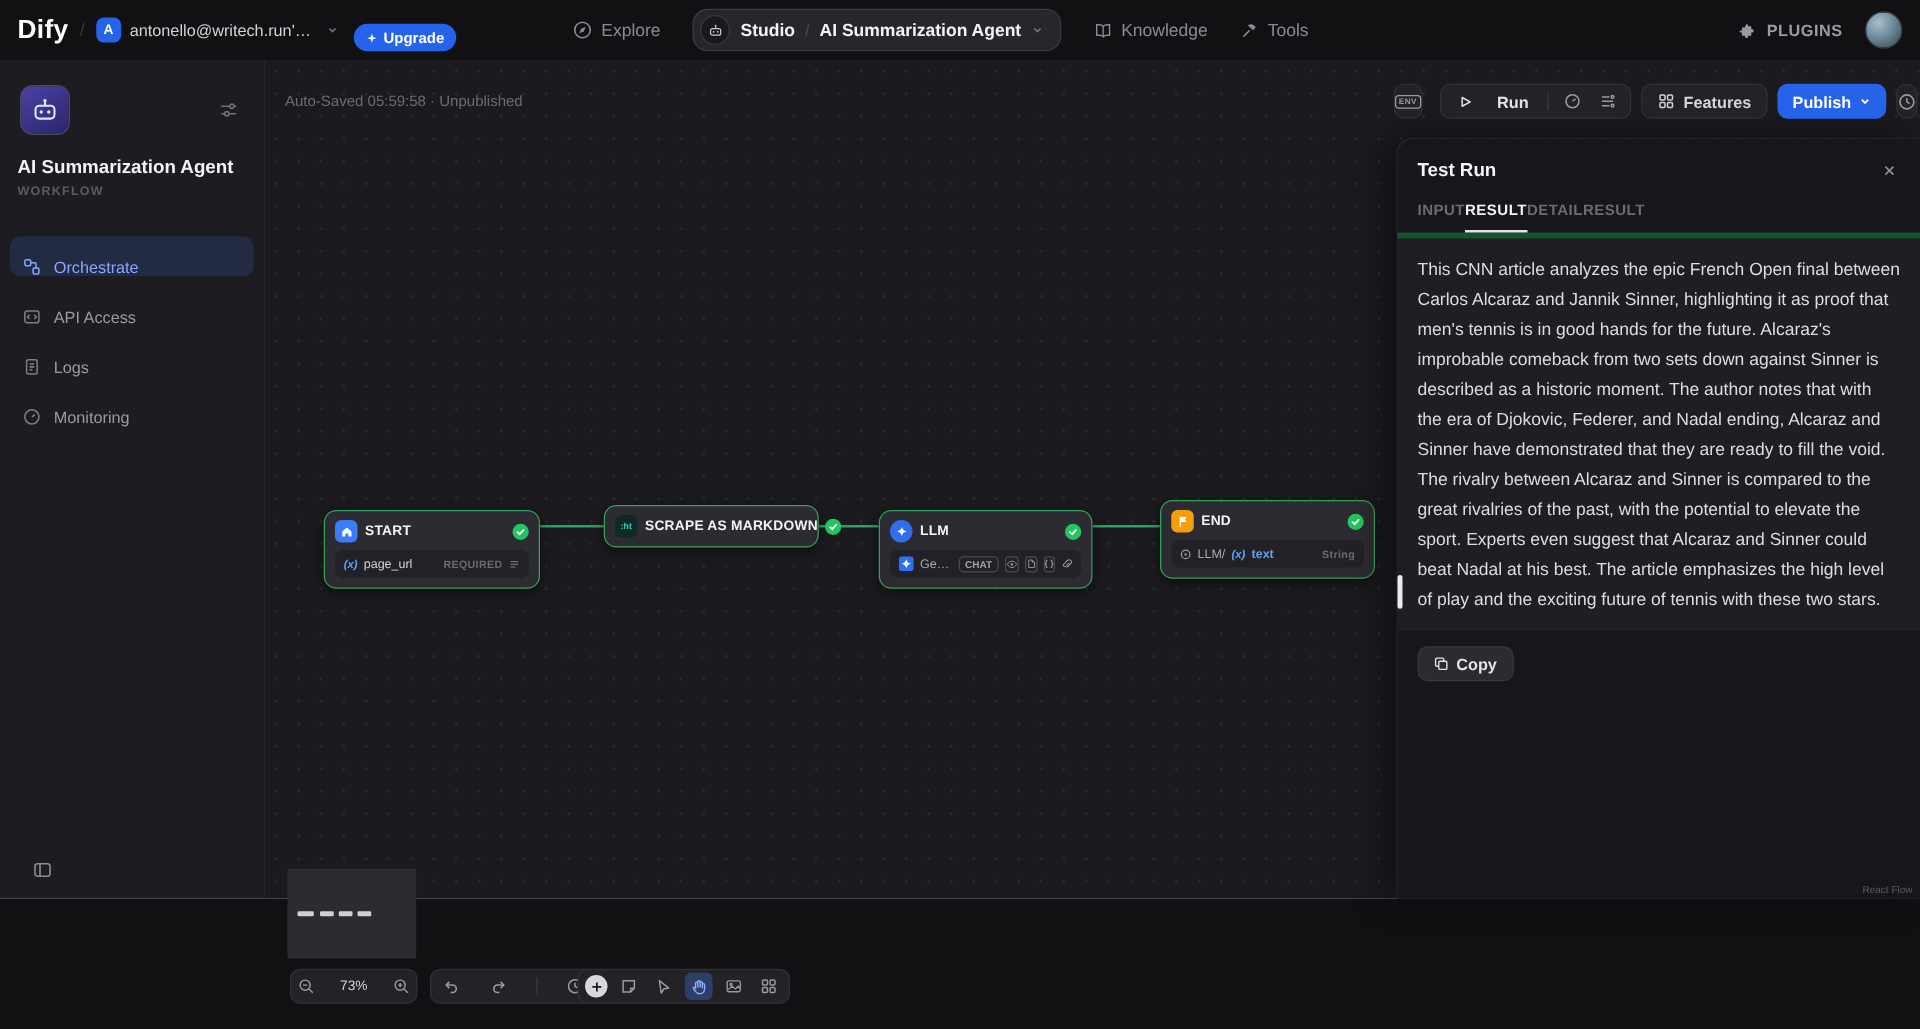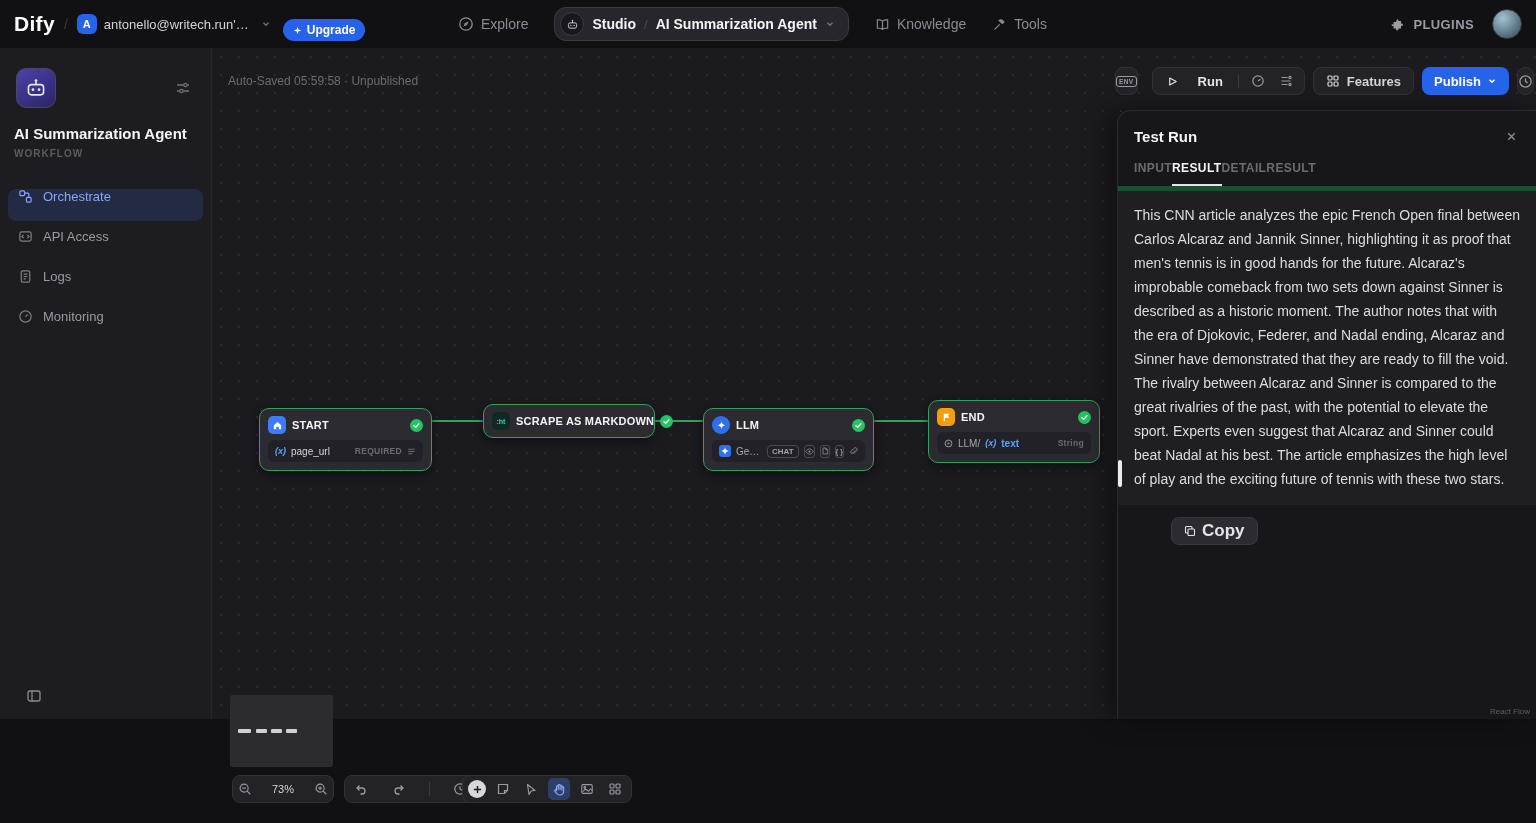--- a/index.html
+++ b/index.html
@@ -37,21 +37,21 @@
   
   .sidebar { position:absolute; top:48px; left:0; bottom:0; width:212px; background:#1c1c21;
              border-right:1px solid #26262b; z-index:40; padding:20px 8px 0; }
   .app-icon { position:absolute; left:16px; top:20px; width:40px; height:40px; border-radius:10px;
               background:linear-gradient(145deg,#4c42a8,#2a2468); border:1px solid #4a4a58;
               display:flex; align-items:center; justify-content:center; color:#dfe6ff; }
   .sidebar-config { position:absolute; right:20px; top:32px; color:#71717a; cursor:pointer; }
   .sb-title { margin:56px 6px 0; font-size:15px; font-weight:700; color:#f4f4f5; line-height:19px; }
   .sb-type { margin:5px 6px 0; font-size:10px; font-weight:700; letter-spacing:1px; color:#5b5b64; }
   .sb-menu { margin-top:30px; display:flex; flex-direction:column; gap:8px; }
-  .sb-item { height:32px; display:flex; align-items:flex-start; gap:10px; padding:0 10px; border-radius:8px;
+  .sb-item { height:32px; display:flex; align-items:flex-end; gap:10px; padding:0 10px; border-radius:8px;
              color:#9a9aa3; font-size:13px; font-weight:500; cursor:pointer; }
   .sb-item .sb-ic { color:#7d7d86; }
   .sb-item.active { background:#222b41; color:#86a6ff; }
   .sb-item.active .sb-ic { color:#86a6ff; }
   .collapse-btn { position:absolute; left:26px; bottom:15px; color:#8b8b93; cursor:pointer; }
 
   
   .canvas { position:absolute; top:48px; left:212px; right:0; bottom:0; background-color:#1a1a1f;
             background-image:radial-gradient(#292930 1px, transparent 1.3px); background-size:18px 18px; }
   .autosave { position:absolute; left:16px; top:26px; font-size:12px; color:#6b6b73; }
@@ -127,21 +127,21 @@
   .panel-head { display:flex; align-items:center; justify-content:space-between; padding:17px 16px 0; }
   .panel-title { font-size:15px; font-weight:700; color:#f4f4f5; }
   .panel-close { color:#8b8b93; cursor:pointer; padding:2px; }
   .panel-tabs { display:flex; padding:16px 16px 0; border-bottom:5px solid #14532d; }
   .ptab { font-size:12px; font-weight:700; letter-spacing:.4px; color:#6b6b73; padding-bottom:9px;
           cursor:pointer; border-bottom:2px solid transparent; }
   .ptab.active { color:#f4f4f5; border-bottom-color:#e4e4e7; }
   .panel-result { background:#1e1e23; padding:12px 16px 14px; font-size:14px; line-height:24px; color:#dcdce1; }
   .copy-row { padding:12px 16px; }
   .copy-btn { display:inline-flex; align-items:center; gap:6px; height:28px; padding:0 12px; background:#2b2b31;
-              border:1px solid #38383f; border-radius:8px; color:#e4e4e7; font-size:17px; font-weight:600; cursor:pointer;margin-left:37px; }
+              border:1px solid #38383f; border-radius:8px; color:#e4e4e7; font-size:13px; font-weight:600; cursor:pointer; }
   .resize-handle { position:absolute; left:1118px; top:460px; width:4px; height:27px; background:#ececef;
                    border-radius:3px; z-index:56; cursor:col-resize; }
 </style>
 </head>
 <body>
 
 <div class="app">
 
   <header class="topbar">
     <div class="logo">Dify</div>

